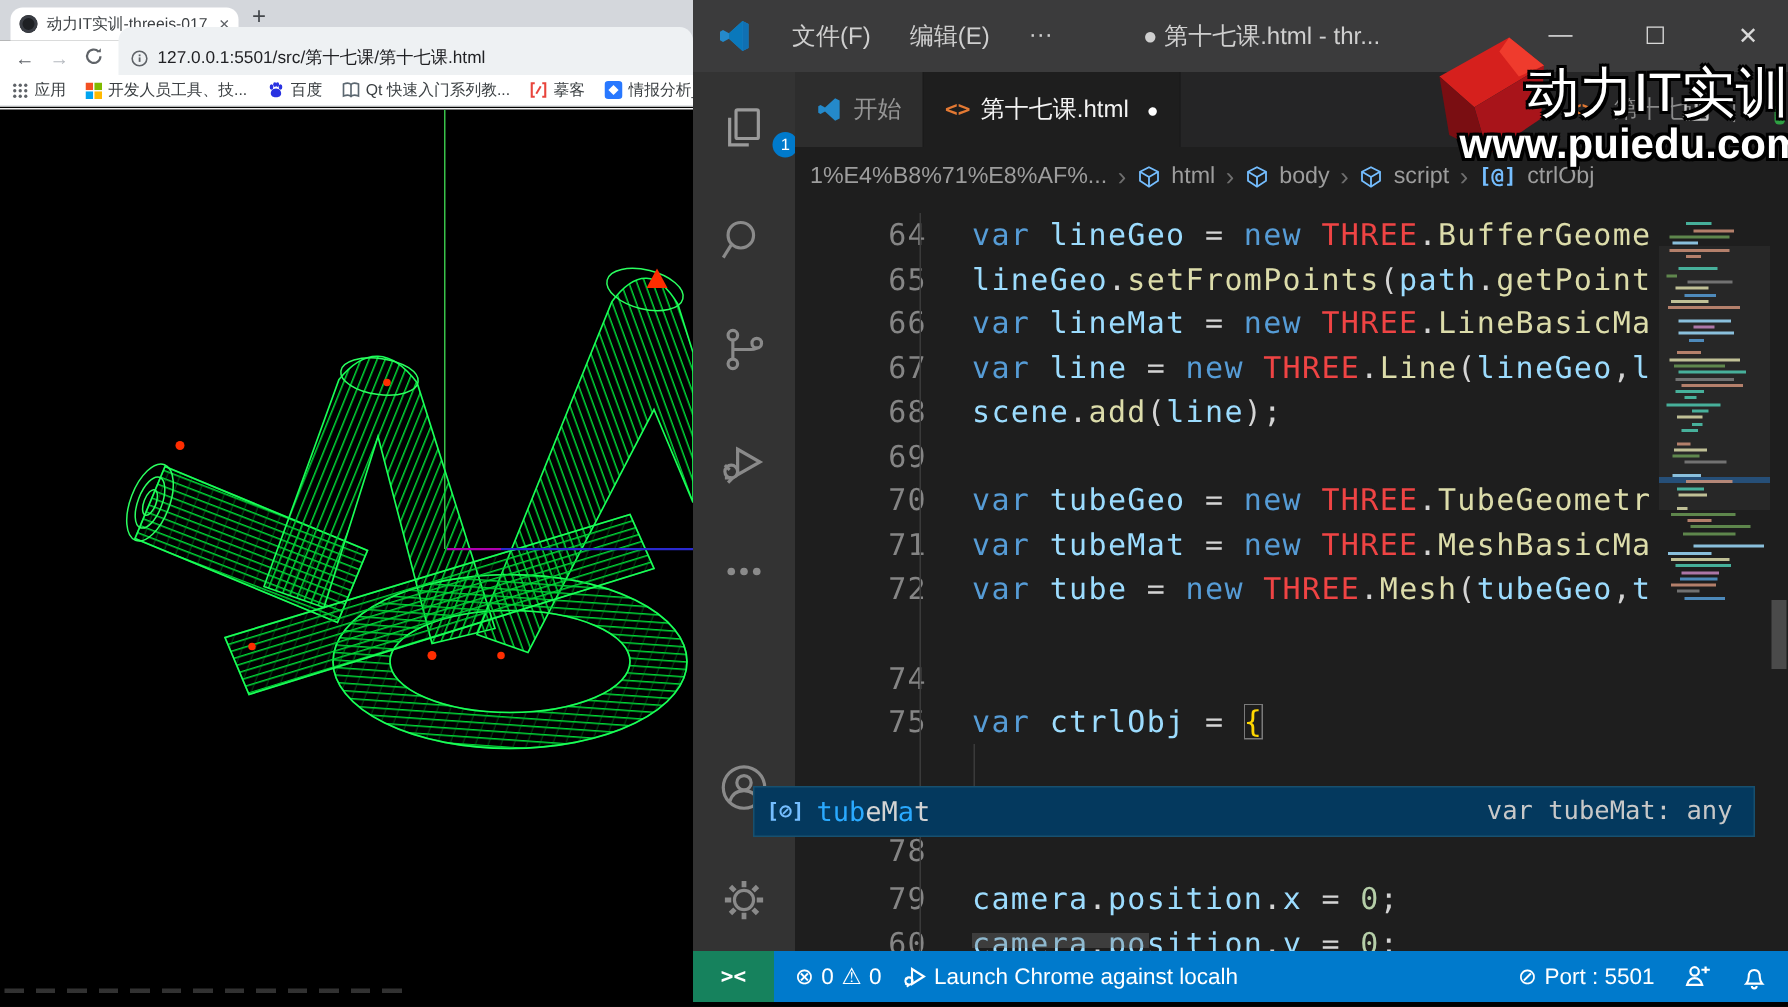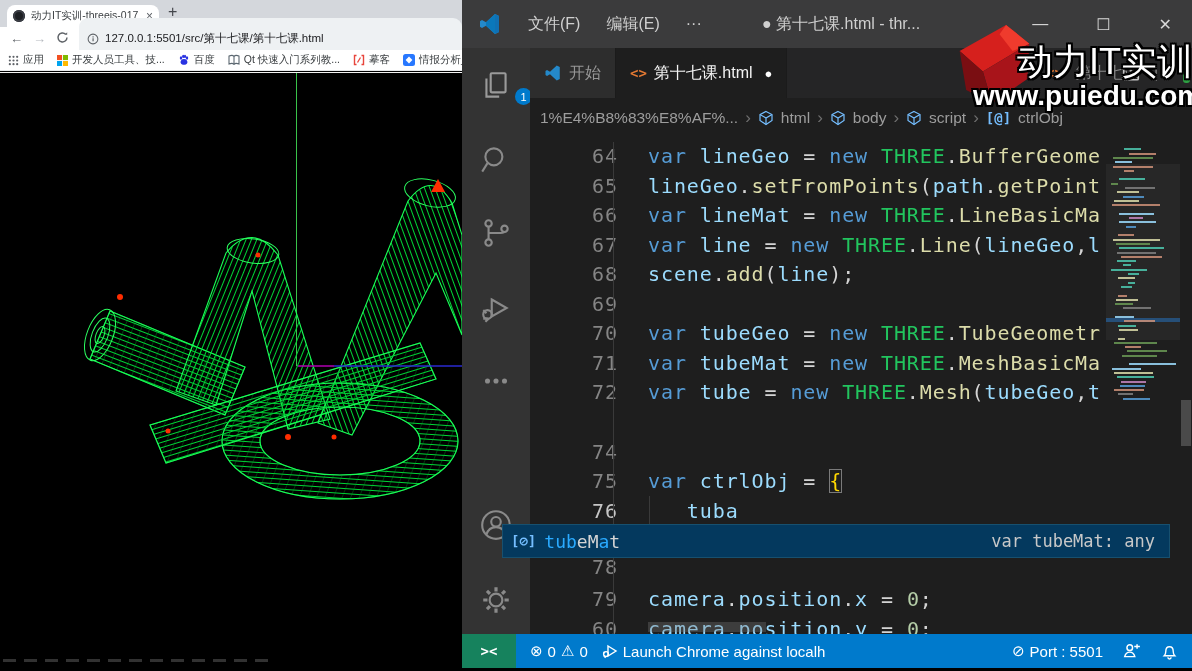--- a/index.html
+++ b/index.html
@@ -55,21 +55,21 @@
   .activitybar{left:0;top:48px;width:68px;height:586px;background:#333333;}
   .abicon{position:absolute;left:17px;width:34px;height:34px;}
   .abbadge{position:absolute;left:36px;top:18px;width:17px;height:17px;border-radius:50%;background:#007acc;
            color:#fff;font-size:11px;display:flex;align-items:center;justify-content:center;}
   #codearea{left:68px;top:142px;width:575px;height:492px;overflow:hidden;
             font-family:"DejaVu Sans Mono",monospace;font-size:20px;letter-spacing:.9px;}
   .cl-row{position:absolute;left:0;width:575px;height:29.55px;line-height:29.55px;white-space:pre;}
   .cl-num{position:absolute;left:0;top:0;width:88px;text-align:right;color:#858585;}
   .cl-num.cur{color:#c6c6c6;}
   .cl-txt{position:absolute;left:118px;top:0;width:457px;overflow:hidden;}
-  .tk-k{color:#569cd6}.tk-v{color:#9cdcfe}.tk-p{color:#d4d4d4}.tk-c{color:#22c55e}
+  .tk-k{color:#569cd6}.tk-v{color:#9cdcfe}.tk-p{color:#d4d4d4}.tk-c{color:#ef4444}
   .tk-f{color:#dcdcaa}.tk-n{color:#b5cea8}
   .tk-b{color:#ffd700;box-shadow:inset 0 0 0 1px #7a7a7a;}
   .iguide{background:#3a3a3a;width:1px;}
   .hscroll{left:186px;top:622px;width:118px;height:10px;background:rgba(121,121,121,.35);}
   
   #minimap{left:644px;top:140px;width:74px;height:424px;overflow:hidden;}
   .mm-view{position:absolute;left:0;top:24px;width:74px;height:176px;background:rgba(255,255,255,.045);}
   .mm-blue{position:absolute;left:0;top:178px;width:74px;height:4px;background:#264f78;}
   .vscrollthumb{left:719px;top:400px;width:10px;height:46px;background:#4a4a4a;}
   .greenmark{left:721px;top:53px;width:7px;height:30px;border-radius:3px;background:#2ea043;}
@@ -348,21 +348,21 @@
       <div class="tabactions">
         <svg width="18" height="18" viewBox="0 0 16 16" fill="none" stroke="#c5c5c5" stroke-width="1.4">
             <rect x="1.5" y="2" width="13" height="12" rx="1"></rect>
             <path d="M8 2v12"></path>
           </svg>
         <span>···</span>
       </div>
     </div>
 
     <div class="breadcrumbs abs">
-      <span>1%E4%B8%83%E8%AF%...</span>
+      <span>1%E4%B8%71%E8%AF%...</span>
       <span class="crumbsep">›</span>
       <span class="cubeico">
           <svg width="16" height="16" viewBox="0 0 16 16" fill="none" stroke="#75beff" stroke-width="1.2">
             <path d="M8 1.5L14 4.5v6L8 14.5L2 10.5v-6z"></path>
             <path d="M2 4.5L8 8l6-3.5M8 8v6.5"></path>
           </svg>
         </span>
       <span>html</span>
       <span class="crumbsep">›</span>
       <span class="cubeico">
@@ -390,21 +390,20 @@
         <div class="cl-row" style="top: 29.55px;"><span class="cl-num">65</span><span class="cl-txt"><span class="tk-v">lineGeo</span><span class="tk-p">.</span><span class="tk-f">setFromPoints</span><span class="tk-p">(</span><span class="tk-v">path</span><span class="tk-p">.</span><span class="tk-f">getPoint</span></span></div>
         <div class="cl-row" style="top: 59.1px;"><span class="cl-num">66</span><span class="cl-txt"><span class="tk-k">var </span><span class="tk-v">lineMat </span><span class="tk-p">= </span><span class="tk-k">new </span><span class="tk-c">THREE</span><span class="tk-p">.</span><span class="tk-f">LineBasicMa</span></span></div>
         <div class="cl-row" style="top: 88.65px;"><span class="cl-num">67</span><span class="cl-txt"><span class="tk-k">var </span><span class="tk-v">line </span><span class="tk-p">= </span><span class="tk-k">new </span><span class="tk-c">THREE</span><span class="tk-p">.</span><span class="tk-f">Line</span><span class="tk-p">(</span><span class="tk-v">lineGeo</span><span class="tk-p">,</span><span class="tk-v">l</span></span></div>
         <div class="cl-row" style="top: 118.2px;"><span class="cl-num">68</span><span class="cl-txt"><span class="tk-v">scene</span><span class="tk-p">.</span><span class="tk-f">add</span><span class="tk-p">(</span><span class="tk-v">line</span><span class="tk-p">);</span></span></div>
         <div class="cl-row" style="top: 147.75px;"><span class="cl-num">69</span><span class="cl-txt"></span></div>
         <div class="cl-row" style="top: 177.3px;"><span class="cl-num">70</span><span class="cl-txt"><span class="tk-k">var </span><span class="tk-v">tubeGeo </span><span class="tk-p">= </span><span class="tk-k">new </span><span class="tk-c">THREE</span><span class="tk-p">.</span><span class="tk-f">TubeGeometr</span></span></div>
         <div class="cl-row" style="top: 206.85px;"><span class="cl-num">71</span><span class="cl-txt"><span class="tk-k">var </span><span class="tk-v">tubeMat </span><span class="tk-p">= </span><span class="tk-k">new </span><span class="tk-c">THREE</span><span class="tk-p">.</span><span class="tk-f">MeshBasicMa</span></span></div>
         <div class="cl-row" style="top: 236.4px;"><span class="cl-num">72</span><span class="cl-txt"><span class="tk-k">var </span><span class="tk-v">tube </span><span class="tk-p">= </span><span class="tk-k">new </span><span class="tk-c">THREE</span><span class="tk-p">.</span><span class="tk-f">Mesh</span><span class="tk-p">(</span><span class="tk-v">tubeGeo</span><span class="tk-p">,</span><span class="tk-v">t</span></span></div>
         <div class="cl-row" style="top: 295.5px;"><span class="cl-num">74</span><span class="cl-txt"></span></div>
         <div class="cl-row" style="top: 325.05px;"><span class="cl-num">75</span><span class="cl-txt"><span class="tk-k">var </span><span class="tk-v">ctrlObj </span><span class="tk-p">= </span><span class="tk-b">{</span></span></div>
-        <div class="cl-row" style="top: 354.6px;"><span class="cl-num cur">76</span><span class="cl-txt"><span class="tk-p">   </span><span class="tk-v">tuba</span></span></div>
         <div class="cl-row" style="top: 384.15px;"><span class="cl-num">77</span><span class="cl-txt"></span></div>
         <div class="cl-row" style="top: 411px;"><span class="cl-num">78</span><span class="cl-txt"></span></div>
         <div class="cl-row" style="top: 443.25px;"><span class="cl-num">79</span><span class="cl-txt"><span class="tk-v">camera</span><span class="tk-p">.</span><span class="tk-v">position</span><span class="tk-p">.</span><span class="tk-v">x </span><span class="tk-p">= </span><span class="tk-n">0</span><span class="tk-p">;</span></span></div>
         <div class="cl-row" style="top: 472.8px;"><span class="cl-num">60</span><span class="cl-txt"><span class="tk-v">camera</span><span class="tk-p">.</span><span class="tk-v">position</span><span class="tk-p">.</span><span class="tk-v">y </span><span class="tk-p">= </span><span class="tk-n">0</span><span class="tk-p">;</span></span></div>
       </div>
     <div class="iguide abs" style="left:151px;top:142px;height:492px;"></div>
     <div class="iguide abs" style="left:187px;top:496px;height:28px;"></div>
     <div class="hscroll abs"></div>
 
     <div id="minimap" class="abs">

